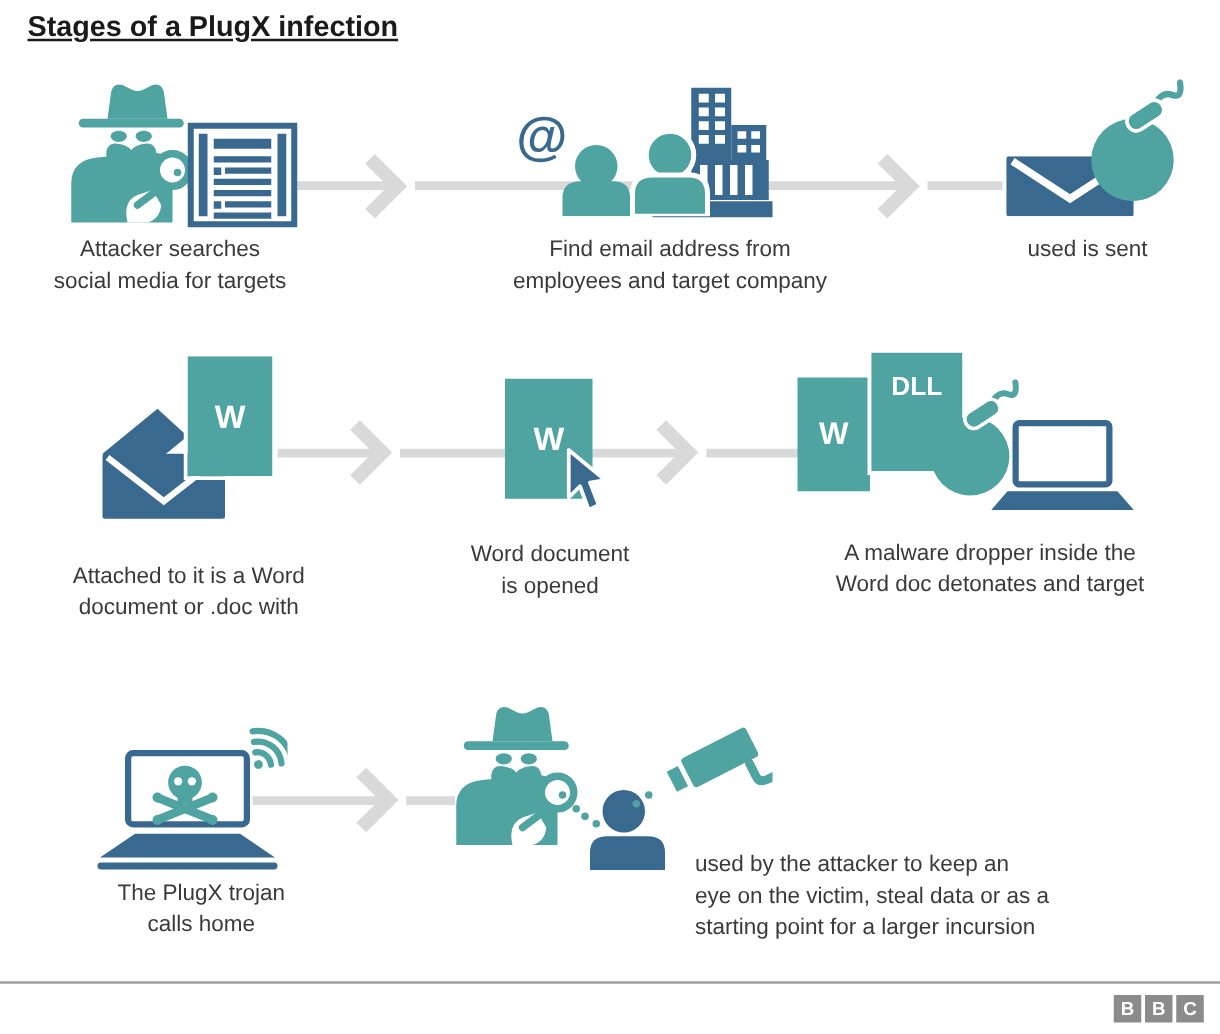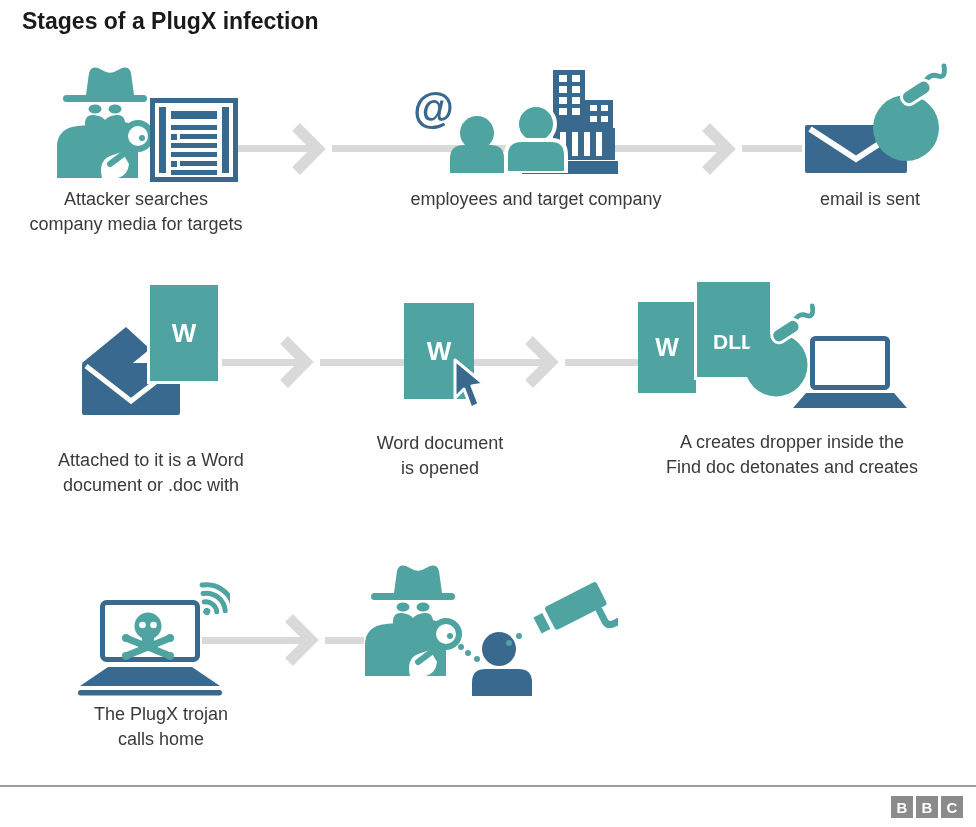--- a/index.html
+++ b/index.html
@@ -3,21 +3,21 @@
 <meta charset="utf-8">
 <style>
   :root{
     --teal:#4FA3A0; --blue:#3A698F; --arrow-gray:#D9D9D9;
     --text-gray:#3A3A3A; --rule-gray:#9E9E9E; --bbc-gray:#8B8B8B;
   }
   html,body{margin:0;padding:0;background:#fff;}
   .canvas{position:relative;width:976px;height:827px;background:#fff;overflow:hidden;
           font-family:"Liberation Sans","DejaVu Sans",sans-serif;}
   .abs{position:absolute;}
-  .title{position:absolute;left:22px;top:8px;font-size:23px;font-weight:bold;color:#1a1a1a;}
+  .title{position:absolute;left:22px;top:8px;font-size:23px;font-weight:bold;color:#1a1a1a;text-decoration:underline;}
   .caption{position:absolute;font-size:18px;line-height:25px;color:var(--text-gray);text-align:center;}
   .caption.left{text-align:left;}
   .line{position:absolute;height:7px;background:var(--arrow-gray);z-index:1;}
   .chev{z-index:2;}
   .icon{z-index:3;}
   .tfill{fill:var(--teal);} .bfill{fill:var(--blue);}
   .tstroke{stroke:var(--teal);} .bstroke{stroke:var(--blue);} .astroke{stroke:var(--arrow-gray);}
   .wdoc{position:absolute;background:var(--teal);color:#fff;font-weight:bold;
         display:flex;align-items:center;justify-content:center;z-index:3;}
   .wdoc.outlined{outline:3px solid #fff;}
@@ -83,21 +83,21 @@
     <rect class="bfill" x="21" y="36" width="6" height="6"></rect>
     <rect class="bfill" x="30" y="36" width="37" height="5"></rect>
     <rect class="bfill" x="21" y="45" width="46" height="5"></rect>
     <rect class="bfill" x="21" y="54" width="46" height="5"></rect>
     <rect class="bfill" x="21" y="63" width="6" height="6"></rect>
     <rect class="bfill" x="30" y="63" width="37" height="5"></rect>
     <rect class="bfill" x="21" y="72" width="46" height="5"></rect>
   </svg>
   <div class="caption" style="left:14px;top:187px;width:244px">
     <div>Attacker searches</div>
-    <div>company media for targets</div>
+    <div>social media for targets</div>
   </div>
 
   <div class="at" style="left:413px;top:88px">@</div>
   <svg class="abs icon" style="left:520px;top:70px" width="100" height="104" viewBox="0 0 100 104">
     <rect class="bfill" x="2" y="91" width="96" height="13"></rect>
     <rect fill="#fff" x="8" y="91" width="5" height="6"></rect>
     <rect fill="#fff" x="18" y="91" width="5" height="6"></rect>
     <rect fill="#fff" x="28" y="91" width="5" height="6"></rect>
     <rect class="bfill" x="2" y="78" width="30" height="13"></rect>
     <rect fill="#fff" x="8" y="81" width="4" height="7"></rect>
@@ -123,36 +123,37 @@
     <rect fill="#fff" x="70" y="46" width="7" height="6"></rect>
     <rect fill="#fff" x="81" y="46" width="7" height="6"></rect>
   </svg>
   <svg class="abs icon" style="left:440px;top:94px" width="130" height="79" viewBox="0 0 130 79">
     <circle class="tfill" cx="37" cy="39" r="17"></circle>
     <path class="tfill" d="M10,79 V64 Q10,51 25,51 H50 Q64,51 64,64 V79 Z"></path>
     <circle class="tfill" cx="96" cy="30" r="19" stroke="#fff" stroke-width="4"></circle>
     <path class="tfill" d="M66,79 V61 Q66,46 82,46 H111 Q126,46 126,61 V79 Z" stroke="#fff" stroke-width="4"></path>
   </svg>
   <div class="caption" style="left:366px;top:187px;width:340px">
+    <div>Find email address from</div>
     <div>employees and target company</div>
   </div>
 
   <svg class="abs icon" style="left:805px;top:125px" width="102" height="48" viewBox="0 0 102 48">
     <rect class="bfill" x="0" y="0" width="102" height="48" rx="2"></rect>
     <polyline points="5,4 51,34 97,4" fill="none" stroke="#fff" stroke-width="6"></polyline>
   </svg>
   <svg class="abs icon" style="left:866px;top:62px" width="84" height="110" viewBox="0 0 84 110">
     <path class="tstroke" d="M56,26 Q62,10 72,14 Q80,17 78,4" fill="none" stroke-width="5" stroke-linecap="round"></path>
     <circle class="tfill" cx="40" cy="66" r="33"></circle>
     <g transform="rotate(-33 50 30)">
       <rect class="tfill" x="34" y="23" width="32" height="15" rx="7" stroke="#fff" stroke-width="3"></rect>
     </g>
   </svg>
   <div class="caption" style="left:774px;top:187px;width:192px">
-    <div>email is sent</div>
+    <div>used is sent</div>
   </div>
 
   <svg class="abs icon" style="left:80px;top:325px" width="103" height="92" viewBox="0 0 103 92">
     <polygon class="bfill" points="2,38 46,2 70,24 26,60"></polygon>
     <rect class="bfill" x="2" y="38" width="98" height="52" rx="2"></rect>
     <polyline points="6,41 51,76 96,41" fill="none" stroke="#fff" stroke-width="5"></polyline>
   </svg>
   <div class="wdoc outlined" style="left:150px;top:285px;width:68px;height:96px;font-size:26px">
     <span>W</span>
   </div>
@@ -169,36 +170,36 @@
   </svg>
   <div class="caption" style="left:340px;top:431px;width:200px">
     <div>Word document</div>
     <div>is opened</div>
   </div>
 
   <div class="wdoc" style="left:638px;top:302px;width:58px;height:91px;font-size:25px">
     <span>W</span>
   </div>
   <div class="wdoc outlined" style="left:697px;top:282px;width:73px;height:95px;font-size:21px;align-items:flex-start">
-    <span style="margin-top:48px">DLL</span>
+    <span style="margin-top:16px">DLL</span>
   </div>
   <svg class="abs icon" style="left:788px;top:330px" width="124" height="82" viewBox="0 0 124 82">
     <rect x="24.5" y="8.5" width="75" height="49" rx="3" fill="#fff" class="bstroke" stroke-width="5"></rect>
     <polygon class="bfill" points="18,63 106,63 119,78 5,78" stroke-width="3" stroke-linejoin="round"></polygon>
   </svg>
   <svg class="abs icon" style="left:738px;top:302px" width="80" height="105" viewBox="0 0 84 110">
     <path class="tstroke" d="M56,26 Q62,10 72,14 Q80,17 78,4" fill="none" stroke-width="5" stroke-linecap="round"></path>
     <circle class="tfill" cx="40" cy="66" r="33"></circle>
     <g transform="rotate(-33 50 30)">
       <rect class="tfill" x="34" y="23" width="32" height="15" rx="7" stroke="#fff" stroke-width="3"></rect>
     </g>
   </svg>
   <div class="caption" style="left:622px;top:430px;width:340px">
-    <div>A creates dropper inside the</div>
-    <div>Find doc detonates and creates</div>
+    <div>A malware dropper inside the</div>
+    <div>Word doc detonates and target</div>
   </div>
 
   <svg class="abs icon" style="left:70px;top:570px" width="160" height="126" viewBox="0 0 160 126">
     <g transform="translate(138,40) rotate(38)">
       <circle class="tfill" cx="0" cy="2" r="3.5"></circle>
       <path class="tstroke" d="M-8,-4 A11,11 0 0 1 8,-4" fill="none" stroke-width="5" stroke-linecap="round"></path>
       <path class="tstroke" d="M-14,-10 A19,19 0 0 1 14,-10" fill="none" stroke-width="5" stroke-linecap="round"></path>
       <path class="tstroke" d="M-20,-16 A27,27 0 0 1 20,-16" fill="none" stroke-width="5" stroke-linecap="round"></path>
     </g>
     <rect x="32.5" y="32.5" width="95" height="57" rx="4" fill="#fff" class="bstroke" stroke-width="5"></rect>
@@ -247,20 +248,25 @@
   </svg>
   <div class="dot" style="left:506px;top:640px"></div>
   <div class="dot" style="left:516px;top:633px"></div>
   <svg class="abs icon" style="left:522px;top:574px" width="96" height="72" viewBox="0 0 96 72">
     <g transform="rotate(-27 48 36)">
       <rect class="tfill" x="26" y="22" width="58" height="26" rx="3"></rect>
       <rect class="tfill" x="12" y="26" width="10" height="18"></rect>
       <path class="tstroke" d="M74,50 L74,62 Q74,68 82,68 L88,68" fill="none" stroke-width="7" stroke-linecap="round"></path>
     </g>
   </svg>
+  <div class="caption left" style="left:556px;top:679px;width:410px">
+    <div>used by the attacker to keep an</div>
+    <div>eye on the victim, steal data or as a</div>
+    <div>starting point for a larger incursion</div>
+  </div>
 
   <div class="rule"></div>
   <div class="bbc">
     <div class="sq">B</div>
     <div class="sq">B</div>
     <div class="sq">C</div>
   </div>
 
 </div>
 

